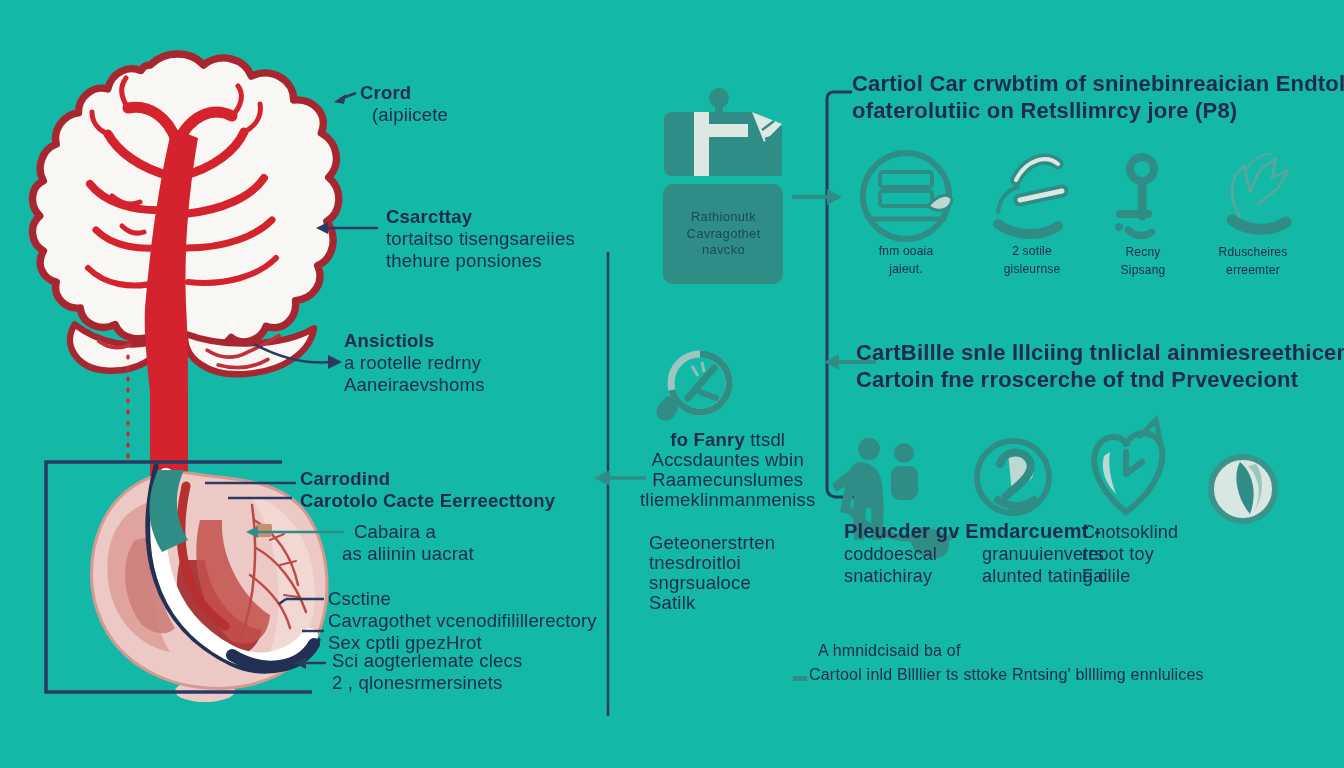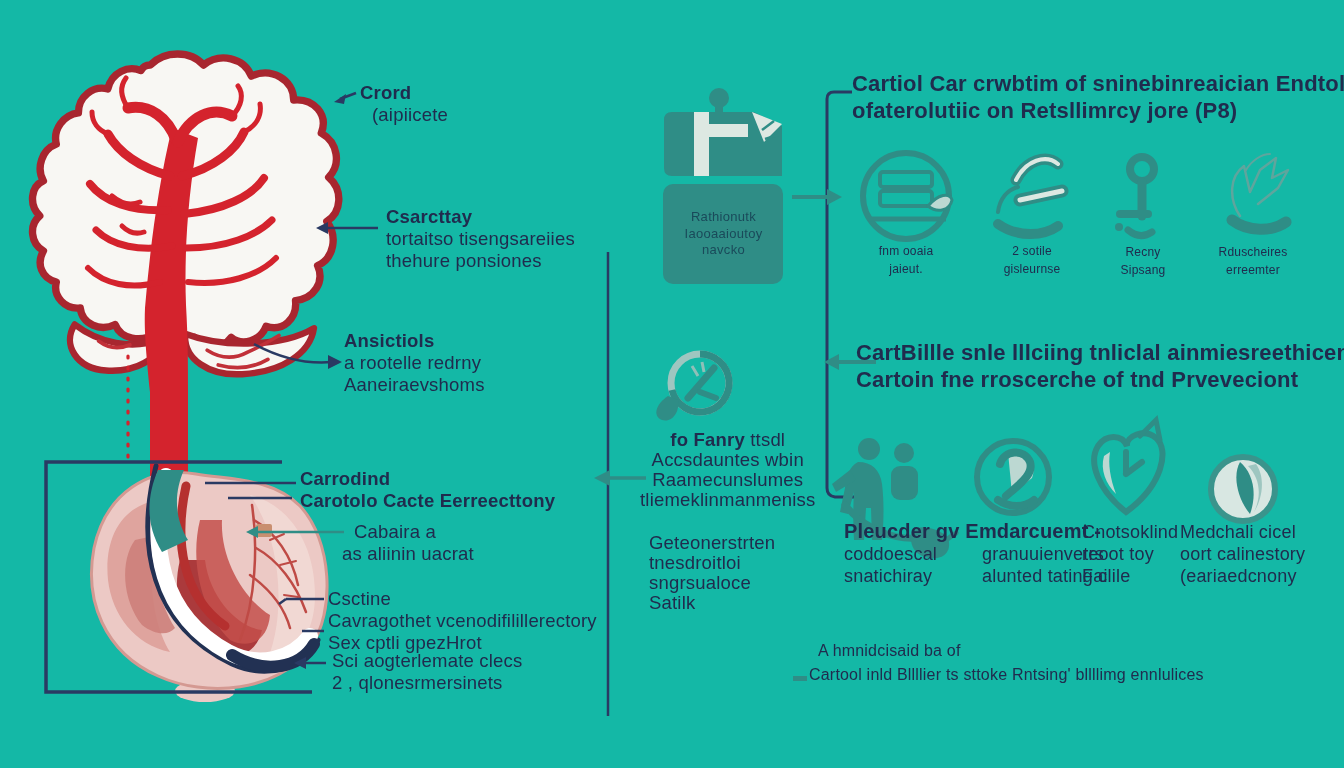--- a/index.html
+++ b/index.html
@@ -231,21 +231,21 @@
     <div>Sex cptli gpezHrot</div>
   </div>
 
   <div class="txt" style="left:332px;top:650px;">
     <div>Sci aogterlemate clecs</div>
     <div>2 , qlonesrmersinets</div>
   </div>
 
   <div class="txt flowtxt" style="left:663px;top:209px;">
     <div>Rathionutk</div>
-    <div>Iaooaaioutoy</div>
+    <div>Cavragothet</div>
     <div>navcko</div>
   </div>
 
   <div class="txt hdr" style="left:852px;top:70px;">
     <div>Cartiol Car crwbtim of sninebinreaician Endtoles</div>
     <div>ofaterolutiic on Retsllimrcy jore (P8)</div>
   </div>
 
   <div class="txt hdr" style="left:856px;top:339px;">
     <div>CartBillle snle lllciing tnliclal ainmiesreethicent</div>
@@ -289,23 +289,18 @@
   </div>
   <div class="txt r2" style="left:982px;top:543px;">
     <div>granuuienvetrs</div>
     <div>alunted tating c</div>
   </div>
   <div class="txt r2" style="left:1082px;top:521px;">
     <div>Cnotsoklind</div>
     <div>reoot toy</div>
     <div>Failile</div>
   </div>
-  <div class="txt r2" style="left:1180px;top:521px;">
-    <div>Medchali cicel</div>
-    <div>oort calinestory</div>
-    <div>(eariaedcnony</div>
-  </div>
 
   <div class="txt foot" style="left:818px;top:642px;">A hmnidcisaid ba of</div>
   <div class="txt foot" style="left:809px;top:666px;">Cartool inld Bllllier ts sttoke Rntsing' bllllimg ennlulices</div>
   <div class="tealdash"></div>
 
 </div>
 
 </body></html>

